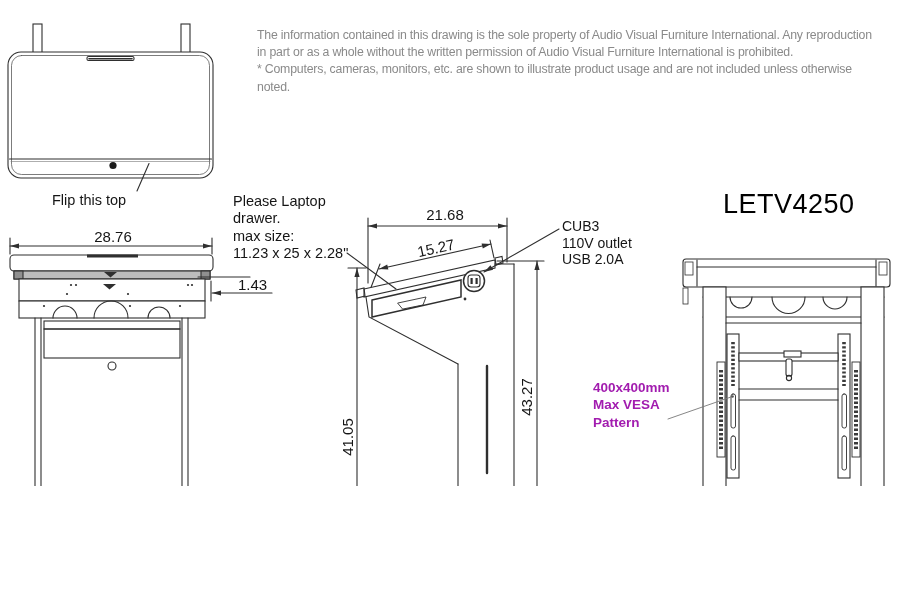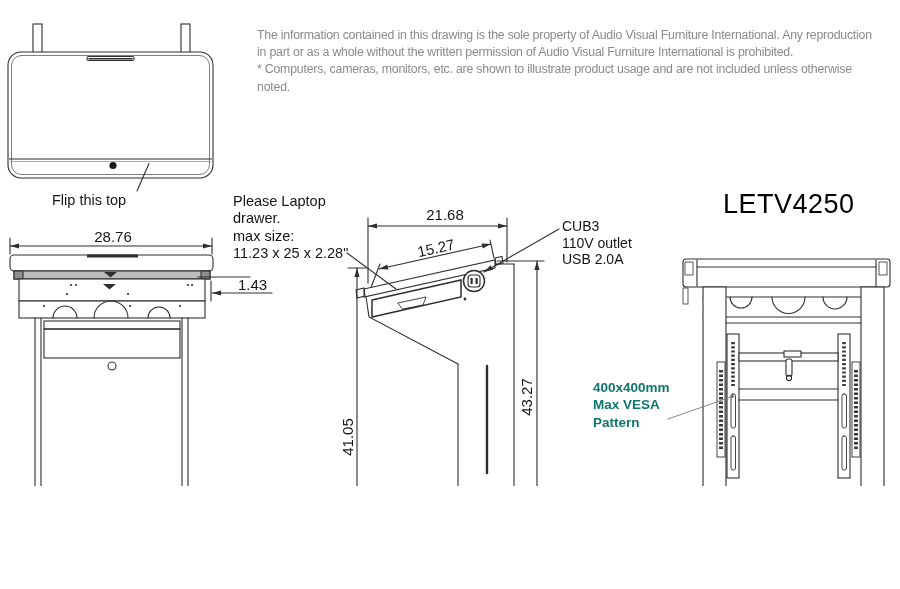--- a/index.html
+++ b/index.html
@@ -14,21 +14,21 @@
     font-size:12.3px;line-height:17.2px;letter-spacing:-0.2px;color:#8a8a8a;
   }
   .disclaimer div{margin:0;padding:0;}
   .lbl{font-size:14.5px;color:#151515;}
   .dim{font-size:15px;color:#151515;}
   .center{transform:translateX(-50%);}
   .rot90{transform:translate(-50%,-50%) rotate(-90deg);}
   .rot12{transform:translate(-50%,-50%) rotate(-12.5deg);}
   .callout-block div{line-height:17.4px;}
   .outlet-block div{line-height:16.5px;font-size:14px;}
-  .vesa-block div{line-height:17.3px;font-size:13.5px;font-weight:bold;color:#0f766e;}
+  .vesa-block div{line-height:17.3px;font-size:13.5px;font-weight:bold;color:#a21caf;}
   .title{font-size:27px;letter-spacing:0.5px;color:#000000;}
 </style>
 </head>
 <body>
 
 <div class="canvas">
 
   <svg width="900" height="589" viewBox="0 0 900 589">
     <g stroke="#2f2f2f" stroke-width="1.1" fill="none" stroke-linecap="round">
 

